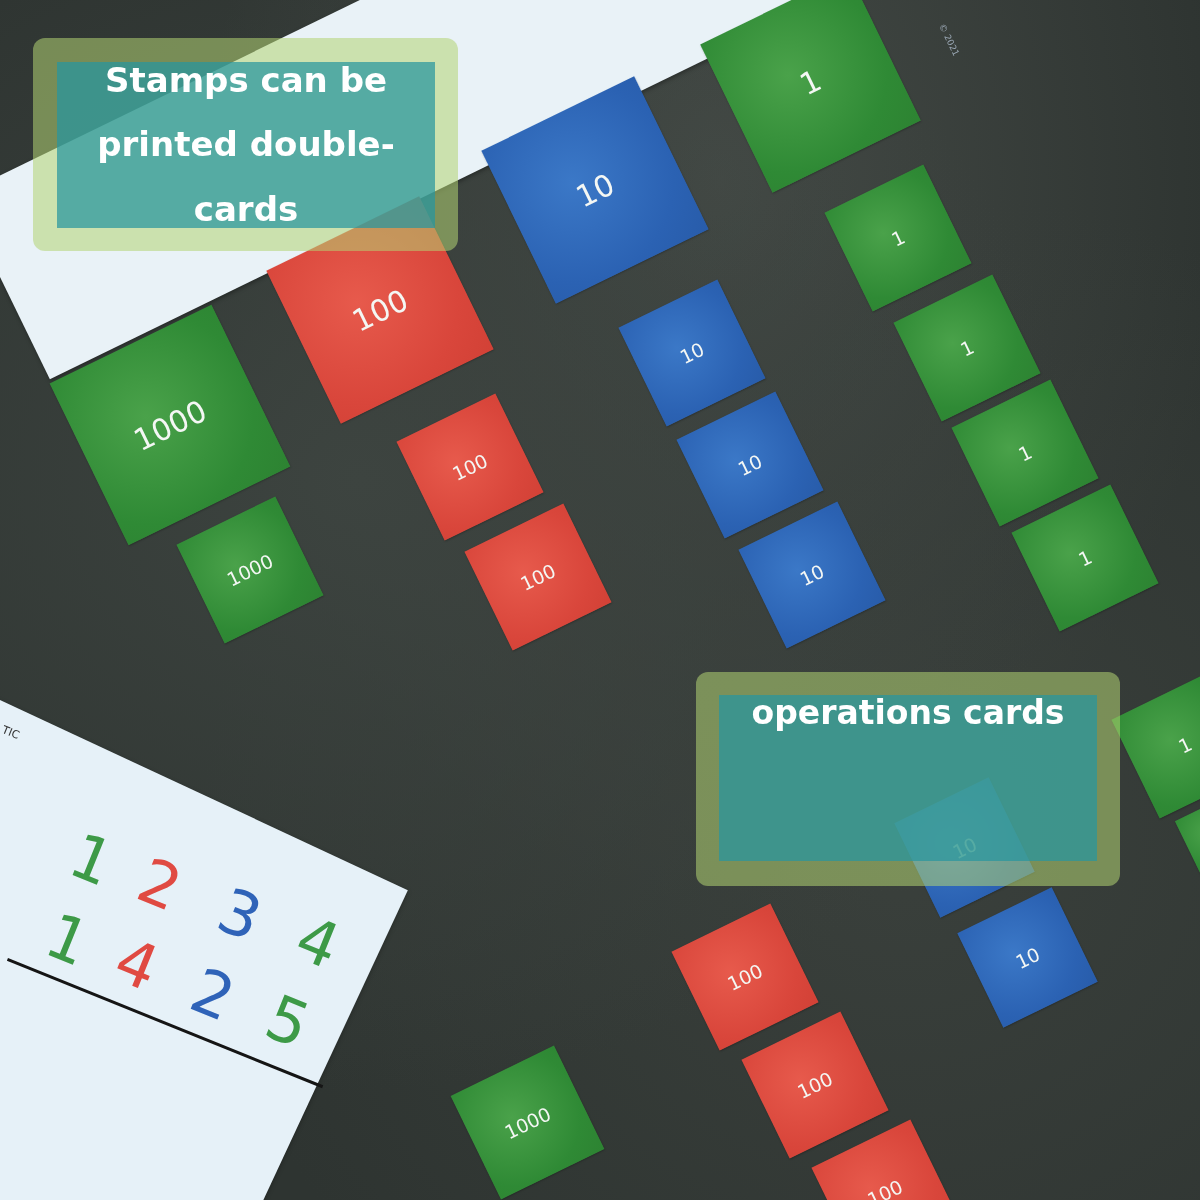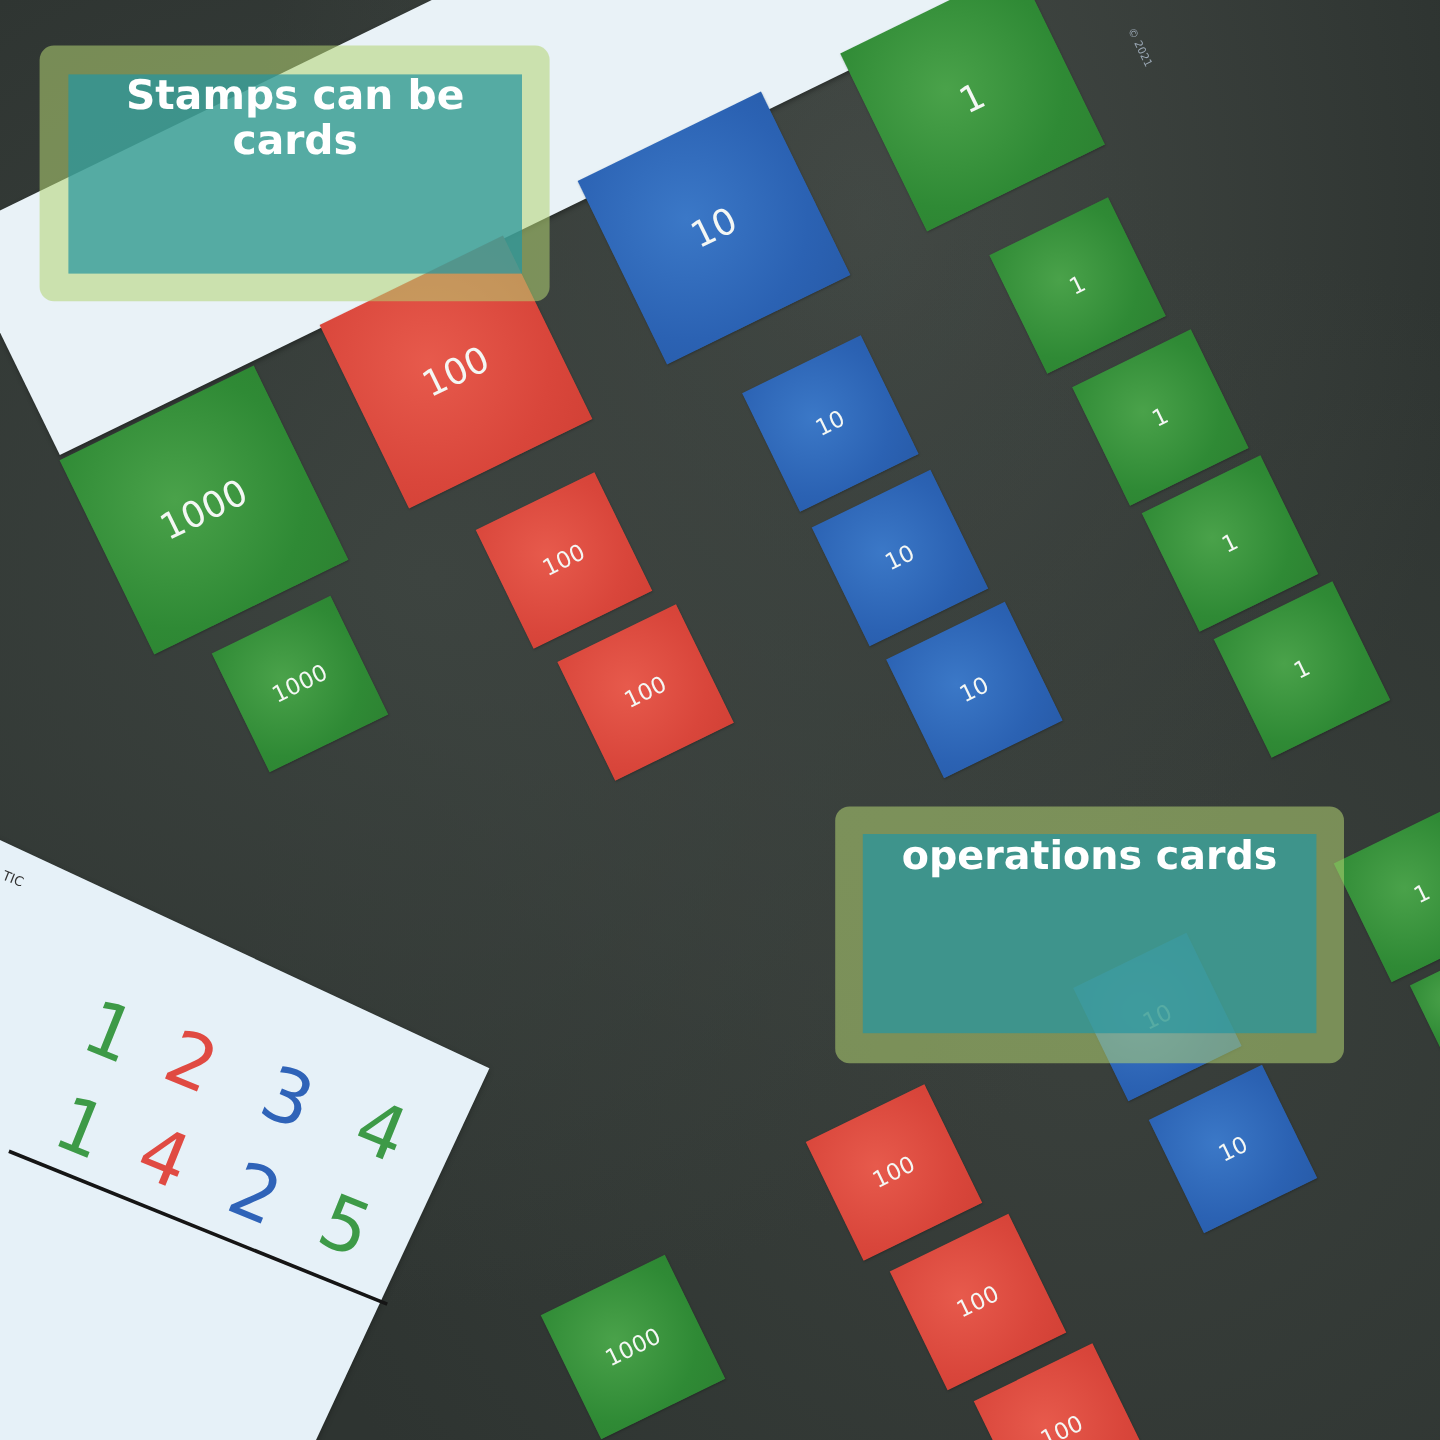--- a/index.html
+++ b/index.html
@@ -38,21 +38,21 @@
     .digit {
       position: absolute; font-family: "DejaVu Sans", sans-serif; font-size: 62px;
       transform: rotate(22deg); font-weight: normal;
     }
     .overlay-outer {
       position: absolute; border-radius: 12px;
       background: rgba(178, 212, 115, 0.55);
     }
     .overlay-inner {
       position: absolute; background: rgba(39, 150, 160, 0.72);
-      display: flex; flex-direction: column; align-items: center; justify-content: flex-start;
+      display: flex; flex-direction: column; align-items: center; justify-content: space-between;
       color: #ffffff; font-family: "DejaVu Sans", sans-serif; font-weight: bold;
       text-align: center; line-height: 1.1;
     }
   </style>
 </head>
 <body>
 
 <div class="strip"></div>
 <div class="copyright" style="left:946px; top:22px;">© 2021</div>
 
@@ -133,20 +133,21 @@
 <div class="digit" style="left:48px; top:903px; color:#3d9a47;">1</div>
 <div class="digit" style="left:117px; top:928px; color:#e04a42;">4</div>
 <div class="digit" style="left:193px; top:958px; color:#2f63b8;">2</div>
 <div class="digit" style="left:268px; top:985px; color:#3d9a47;">5</div>
 
 <div class="abs" style="left:8px; top:958px; width:340px; height:3px; background:#151515; transform:rotate(22deg); transform-origin:0 0;"></div>
 
 <div class="overlay-outer" style="left:33px; top:38px; width:425px; height:213px;">
   <div class="overlay-inner" style="left:24px; top:24px; width:378px; height:166px; font-size:34px;">
     <div>Stamps can be</div>
+    <div>printed double-</div>
     <div>cards</div>
   </div>
 </div>
 
 <div class="overlay-outer" style="left:696px; top:672px; width:424px; height:214px;">
   <div class="overlay-inner" style="left:23px; top:23px; width:378px; height:166px; font-size:33px;">
     <div>operations cards</div>
   </div>
 </div>
 

